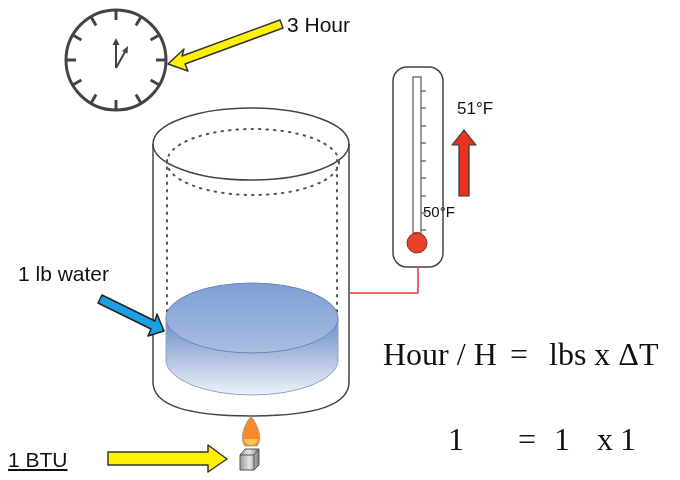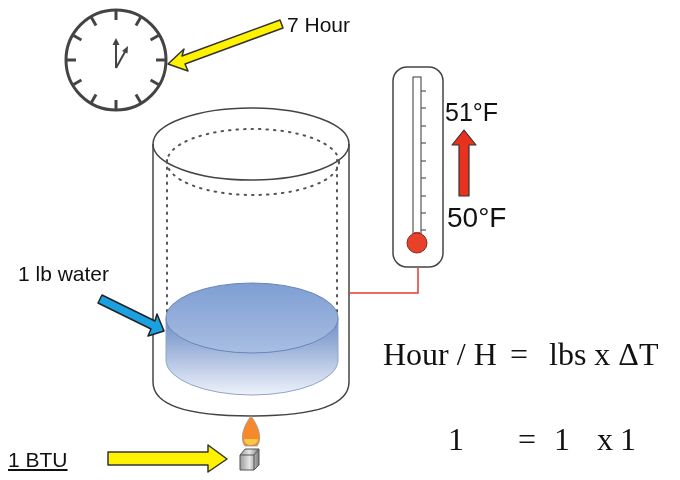--- a/index.html
+++ b/index.html
@@ -103,25 +103,25 @@
       <path d="M251,416 C242,428 240,440 245,446 L257,446 C262,440 260,428 251,416 Z" fill="#F5892B" stroke="#999" stroke-width="0.8"></path>
       <path d="M244,439 C244,447 258,447 258,439 Z" fill="#F7C948"></path>
       <path d="M240,455 L245,449 L259,449 L259,465 L254,470 L240,470 Z" fill="url(#candle)" stroke="#555" stroke-width="1"></path>
       <path d="M240,455 L254,455 L259,449" fill="none" stroke="#555" stroke-width="1"></path>
       <line x1="254" y1="455" x2="254" y2="470" stroke="#555" stroke-width="1"></line>
     </g>
 
     <polygon points="108,452 208,452 208,445 227,459 208,472 208,465 108,465" fill="#FFF200" stroke="#333" stroke-width="1.5" stroke-linejoin="round"></polygon>
   </svg>
 
-  <div class="lbl" style="left:287px;top:14px;font-size:21px;">7 Hour</div>
+  <div class="lbl" style="left:287px;top:14px;font-size:21px;">3 Hour</div>
   <div class="lbl" style="left:18px;top:263px;font-size:21px;">1 lb water</div>
   <div class="lbl" style="left:8px;top:449px;font-size:21px;text-decoration:underline;">1 BTU</div>
-  <div class="lbl" style="left:445px;top:100px;font-size:25px;">51°F</div>
-  <div class="lbl" style="left:447px;top:204px;font-size:28px;">50°F</div>
+  <div class="lbl" style="left:457px;top:100px;font-size:17px;">51°F</div>
+  <div class="lbl" style="left:423px;top:204px;font-size:15px;">50°F</div>
 
   <div class="eq" style="left:383px;top:338px;">Hour / H</div>
   <div class="eq" style="left:510px;top:338px;">=</div>
   <div class="eq" style="left:549px;top:338px;">lbs x ΔT</div>
 
   <div class="eq" style="left:448px;top:423px;">1</div>
   <div class="eq" style="left:518px;top:423px;">=</div>
   <div class="eq" style="left:554px;top:423px;">1</div>
   <div class="eq" style="left:597px;top:423px;">x</div>
   <div class="eq" style="left:620px;top:423px;">1</div>

